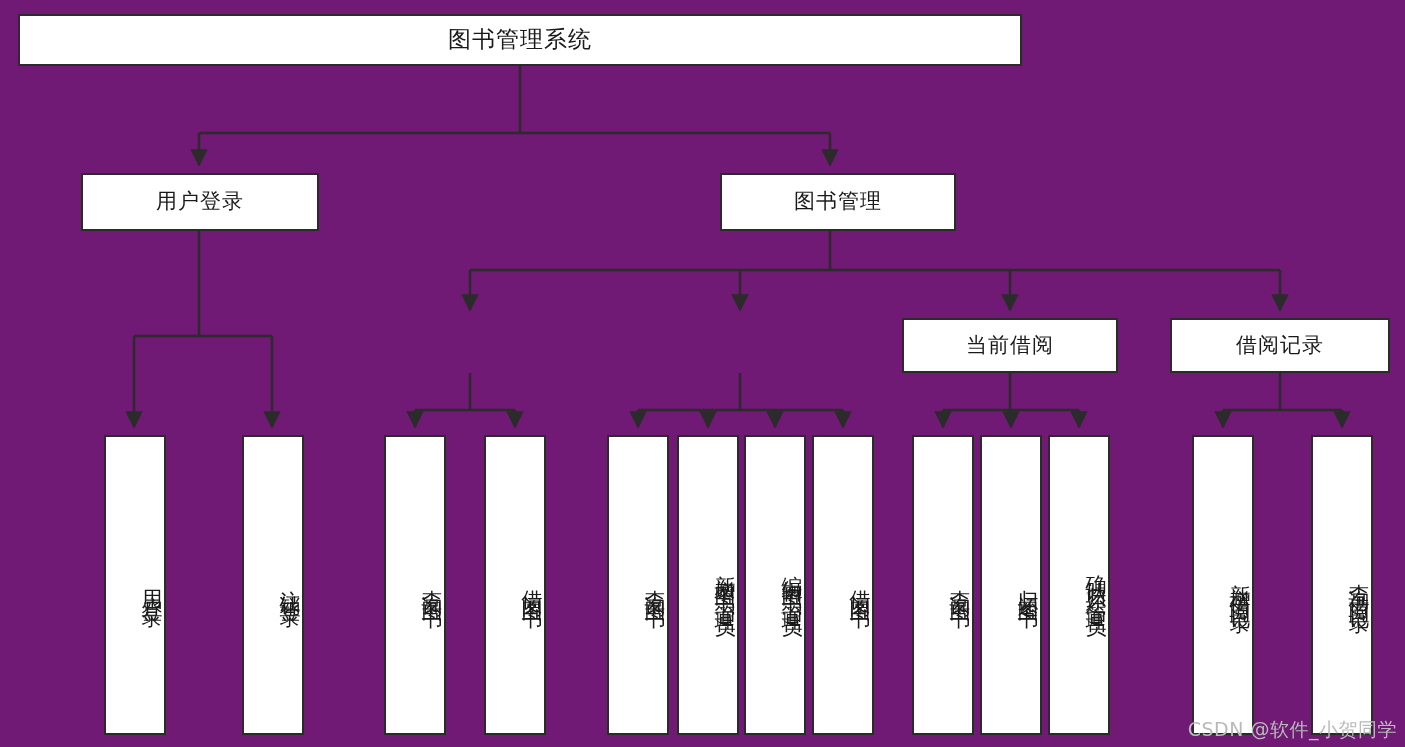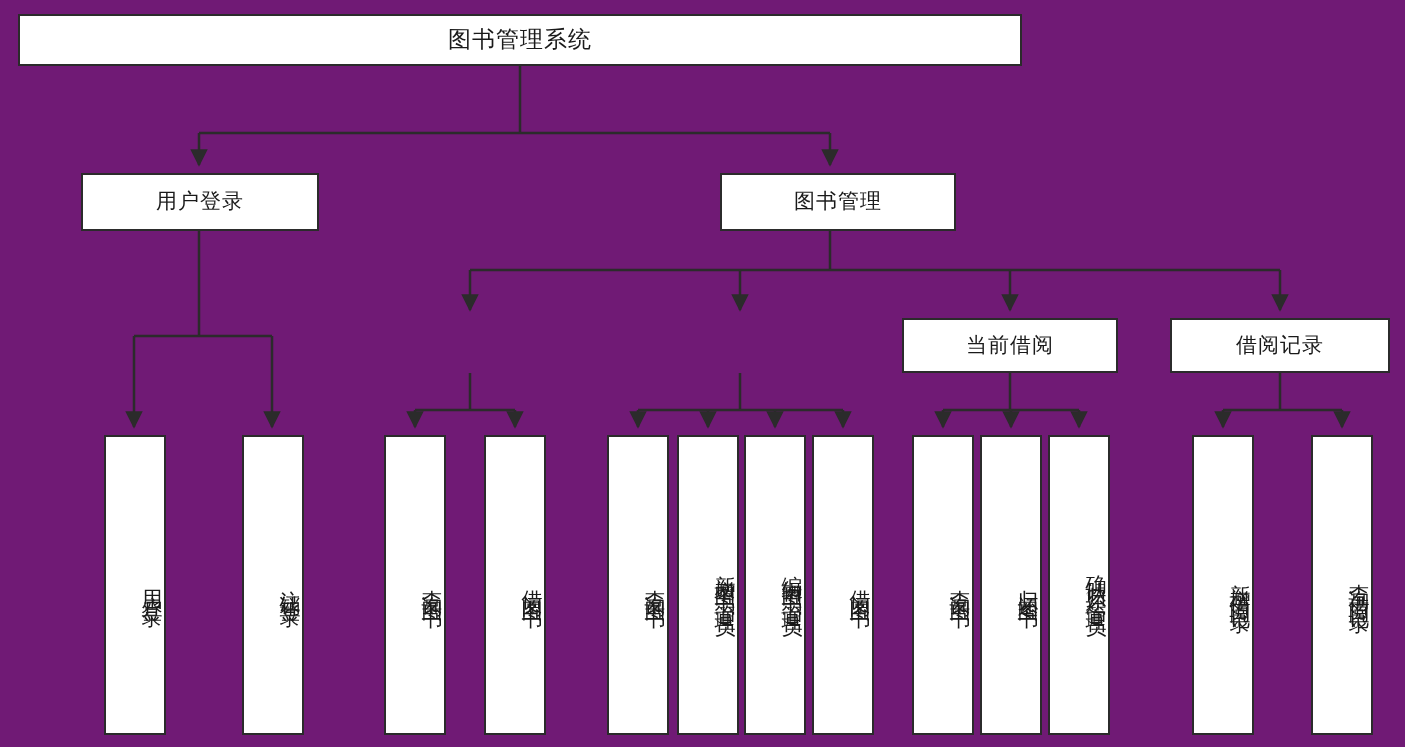--- a/index.html
+++ b/index.html
@@ -182,14 +182,15 @@
   <div class="node vert" id="n-leaf-10" style="left: 1048px; top: 435px; width: 62px; height: 300px;">
     <span class="label">确认归还（管理员）</span>
   </div>
   <div class="node vert" id="n-leaf-11" style="left: 1192px; top: 435px; width: 62px; height: 300px;">
     <span class="label">新增借阅记录</span>
   </div>
   <div class="node vert" id="n-leaf-12" style="left: 1311px; top: 435px; width: 62px; height: 300px;">
     <span class="label">查询借阅记录</span>
   </div>
 
+  <div id="watermark">CSDN @软件_小贺同学</div>
 
 </div>
 
 </body></html>

